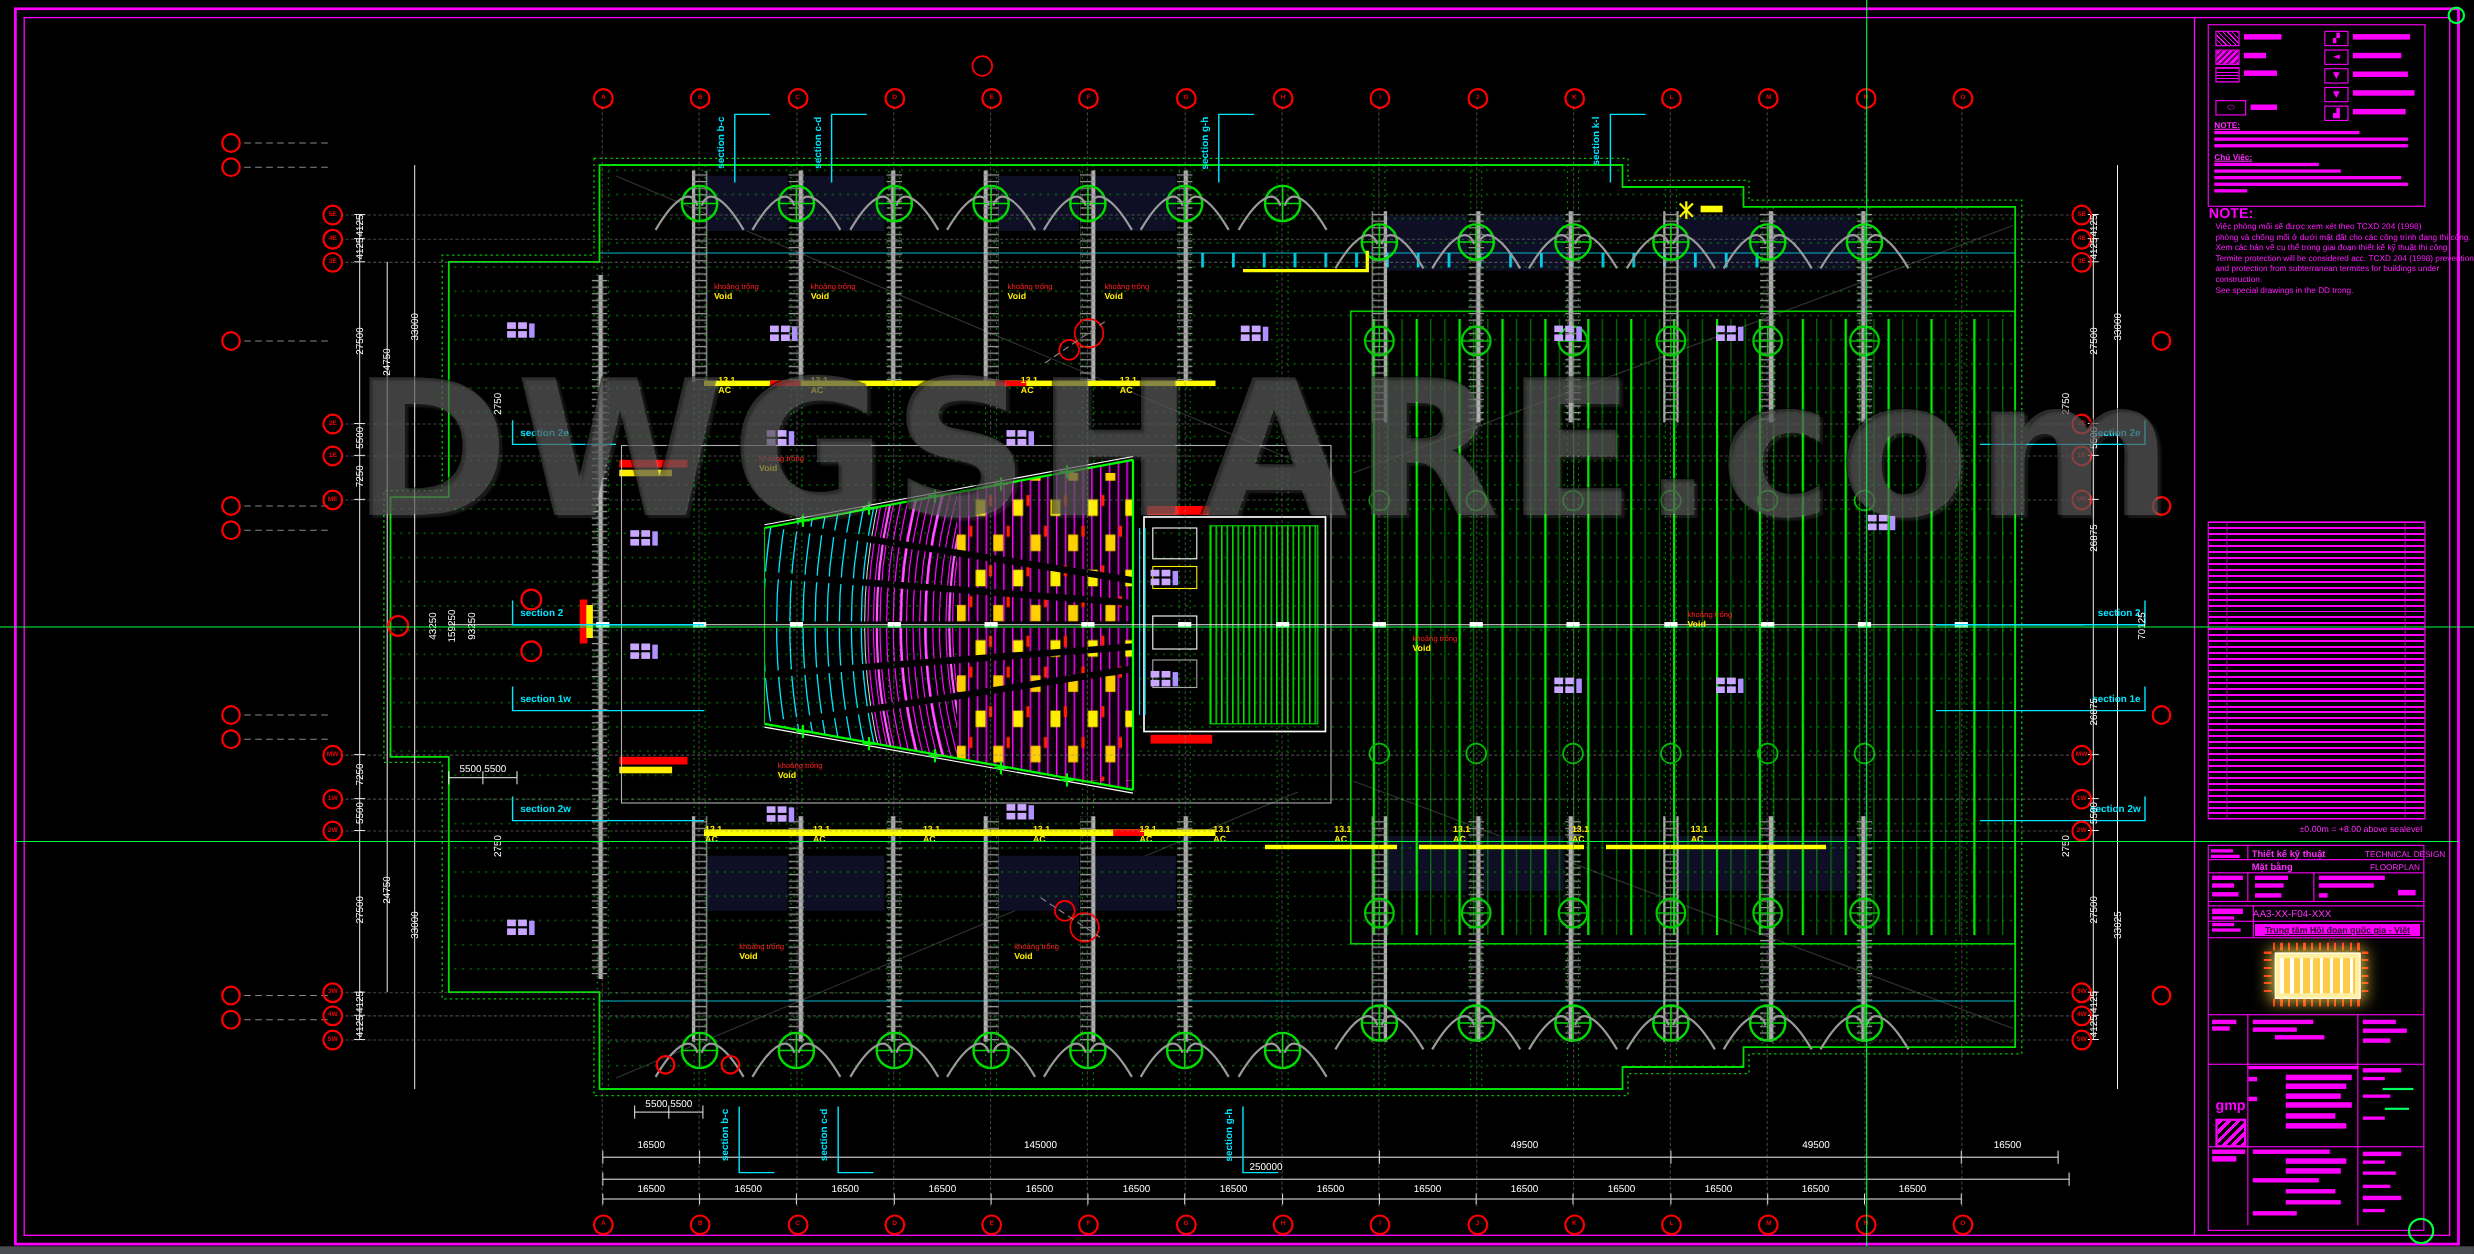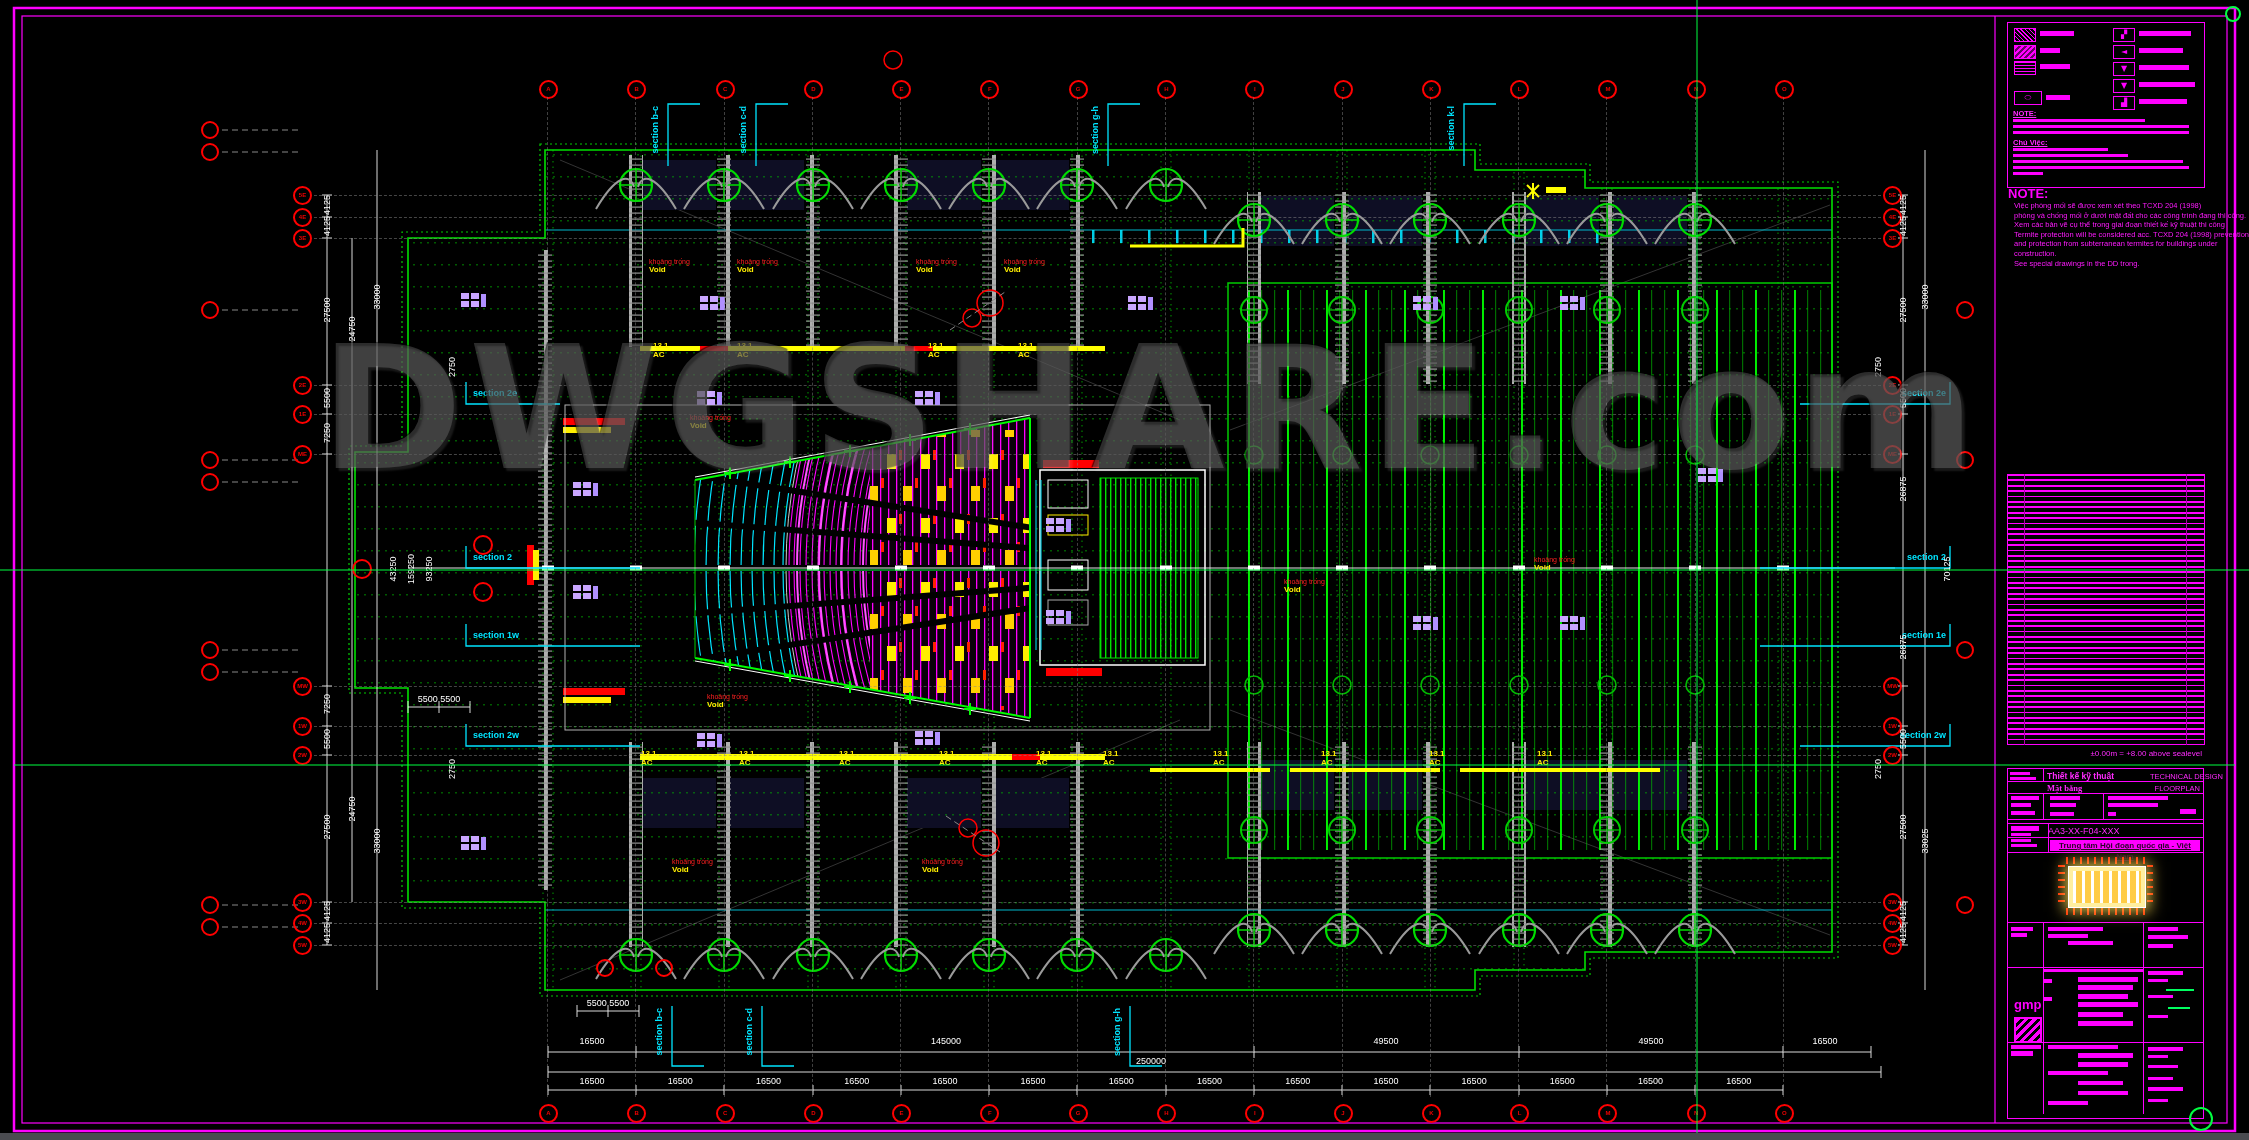--- a/index.html
+++ b/index.html
@@ -855,21 +855,21 @@
   <div class="tb-v" style="left:35px;top:0;height:12px;"></div>
   <div class="tb-v" style="left:35px;top:24px;height:26px;"></div>
   <div class="tb-v" style="left:95px;top:24px;height:26px;"></div>
   <div class="tb-v" style="left:40px;top:54px;height:29px;"></div>
   <div class="tb-v" style="left:35px;top:153px;height:192px;"></div>
   <div class="tb-v" style="left:135px;top:153px;height:192px;"></div>
   <div class="mb" style="left:2px;top:3px;width:20px;height:3px;"></div>
   <div class="mb" style="left:2px;top:8px;width:26px;height:3px;"></div>
   <div class="tbtxt" style="left:39px;top:2px;font-weight:bold;">Thiết kế kỹ thuật</div>
   <div class="tbtxt" style="left:104px;top:3px;width:88px;text-align:right;font-size:7.5px;margin-left:23px;">TECHNICAL DESIGN</div>
-  <div class="tbtxt" style="left:39px;top:14px;font-weight:bold;font-family:Liberation Serif, serif;">Mặt bằng</div>
+  <div class="tbtxt" style="left:39px;top:14px;font-weight:bold;">Mặt bằng</div>
   <div class="tbtxt" style="left:120px;top:15px;width:72px;text-align:right;font-size:7.5px;">FLOORPLAN</div>
   <div class="mb" style="left:3px;top:27px;width:28px;height:4px;"></div>
   <div class="mb" style="left:3px;top:34px;width:20px;height:4px;"></div>
   <div class="mb" style="left:3px;top:42px;width:24px;height:4px;"></div>
   <div class="mb" style="left:42px;top:27px;width:30px;height:4px;"></div>
   <div class="mb" style="left:42px;top:34px;width:26px;height:4px;"></div>
   <div class="mb" style="left:42px;top:43px;width:24px;height:4px;"></div>
   <div class="mb" style="left:100px;top:27px;width:60px;height:4px;"></div>
   <div class="mb" style="left:100px;top:34px;width:50px;height:4px;"></div>
   <div class="mb" style="left:100px;top:43px;width:8px;height:4px;"></div>

